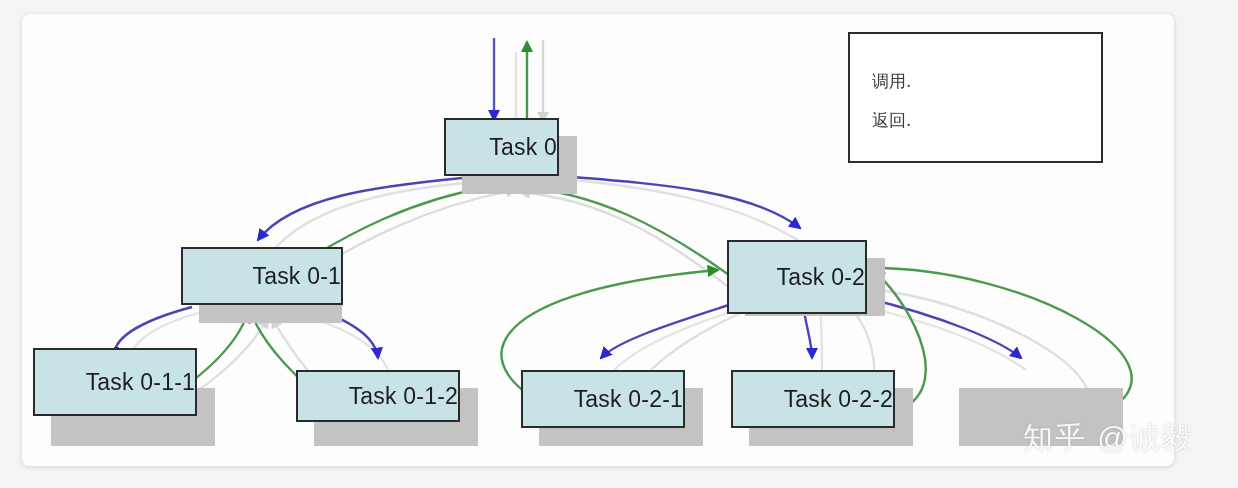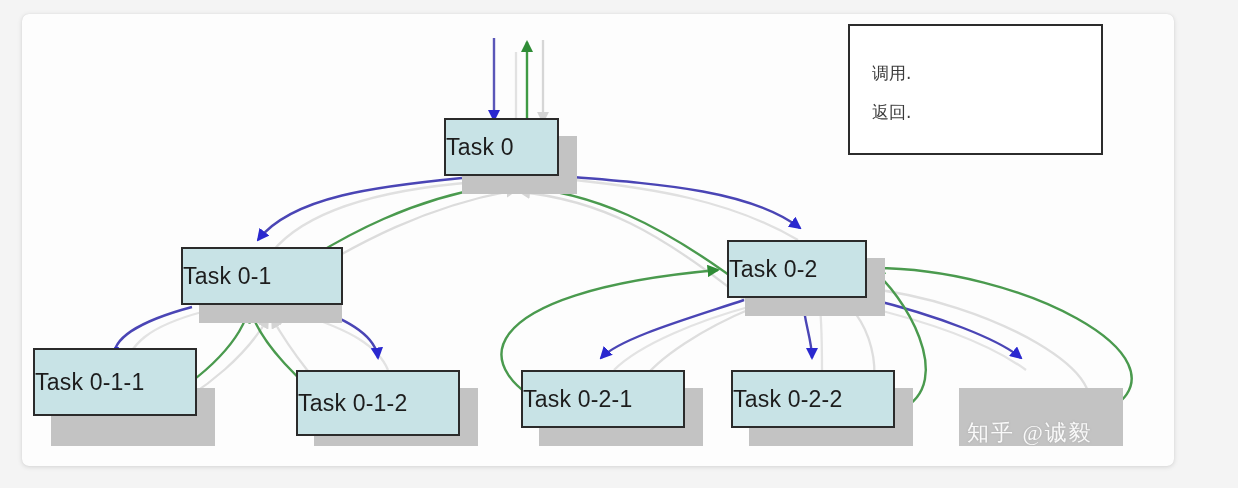--- a/index.html
+++ b/index.html
@@ -33,38 +33,38 @@
     height: 488px;
   }
   .node {
     position: absolute;
     box-sizing: border-box;
     background: #c8e3e6;
     border: 2px solid #2b2b2b;
     color: #1d1d1d;
     display: flex;
     align-items: center;
-    justify-content: flex-start;
+    justify-content: flex-end;
     font-size: 23px;
     letter-spacing: 0.2px;
     white-space: nowrap;
     z-index: 6;
   }
   .node-shadow {
     position: absolute;
     background: #c3c3c3;
     z-index: 3;
   }
   .node-label {
     pointer-events: none;
   }
   #legend {
     position: absolute;
     left: 848px;
-    top: 24px;
+    top: 32px;
     width: 255px;
     height: 131px;
     box-sizing: border-box;
     background: #ffffff;
     border: 2px solid #2c2c2c;
     z-index: 8;
   }
   .legend-row {
     position: absolute;
     left: 0;
@@ -75,26 +75,26 @@
   }
   .legend-label {
     position: absolute;
     left: 22px;
     font-size: 17px;
     color: #3a3a3a;
     font-family: "DejaVu Sans", sans-serif;
   }
   #watermark {
     position: absolute;
-    left: 967px;
+    left: 1023px;
     top: 418px;
-    font-size: 22px;
+    font-size: 30px;
     color: rgba(255,255,255,0.92);
     text-shadow: 0 0 2px rgba(150,150,150,0.55);
-    font-family: Liberation Serif, serif;
+    font-family: Liberation Sans, sans-serif;
     letter-spacing: 2px;
     z-index: 20;
     pointer-events: none;
     white-space: nowrap;
   }
 </style>
 </head>
 <body>
 
 <div id="page">
@@ -184,27 +184,27 @@
   <div class="node-shadow" style="left:539px;top:388px;width:164px;height:58px;"></div>
   <div class="node-shadow" style="left:749px;top:388px;width:164px;height:58px;"></div>
   <div class="node-shadow" style="left:959px;top:388px;width:164px;height:58px;"></div>
 
   <div class="node" style="left:444px;top:118px;width:115px;height:58px;">
     <span class="node-label">Task 0</span>
   </div>
   <div class="node" style="left:181px;top:247px;width:162px;height:58px;">
     <span class="node-label">Task 0-1</span>
   </div>
-  <div class="node" style="left:727px;top:240px;width:140px;height:58px;">
+  <div class="node" style="left:727px;top:240px;width:140px;height:74px;">
     <span class="node-label">Task 0-2</span>
   </div>
   <div class="node" style="left:33px;top:348px;width:164px;height:68px;">
     <span class="node-label">Task 0-1-1</span>
   </div>
-  <div class="node" style="left:296px;top:370px;width:164px;height:66px;">
+  <div class="node" style="left:296px;top:370px;width:164px;height:52px;">
     <span class="node-label">Task 0-1-2</span>
   </div>
   <div class="node" style="left:521px;top:370px;width:164px;height:58px;">
     <span class="node-label">Task 0-2-1</span>
   </div>
   <div class="node" style="left:731px;top:370px;width:164px;height:58px;">
     <span class="node-label">Task 0-2-2</span>
   </div>
 
   <div id="legend">

